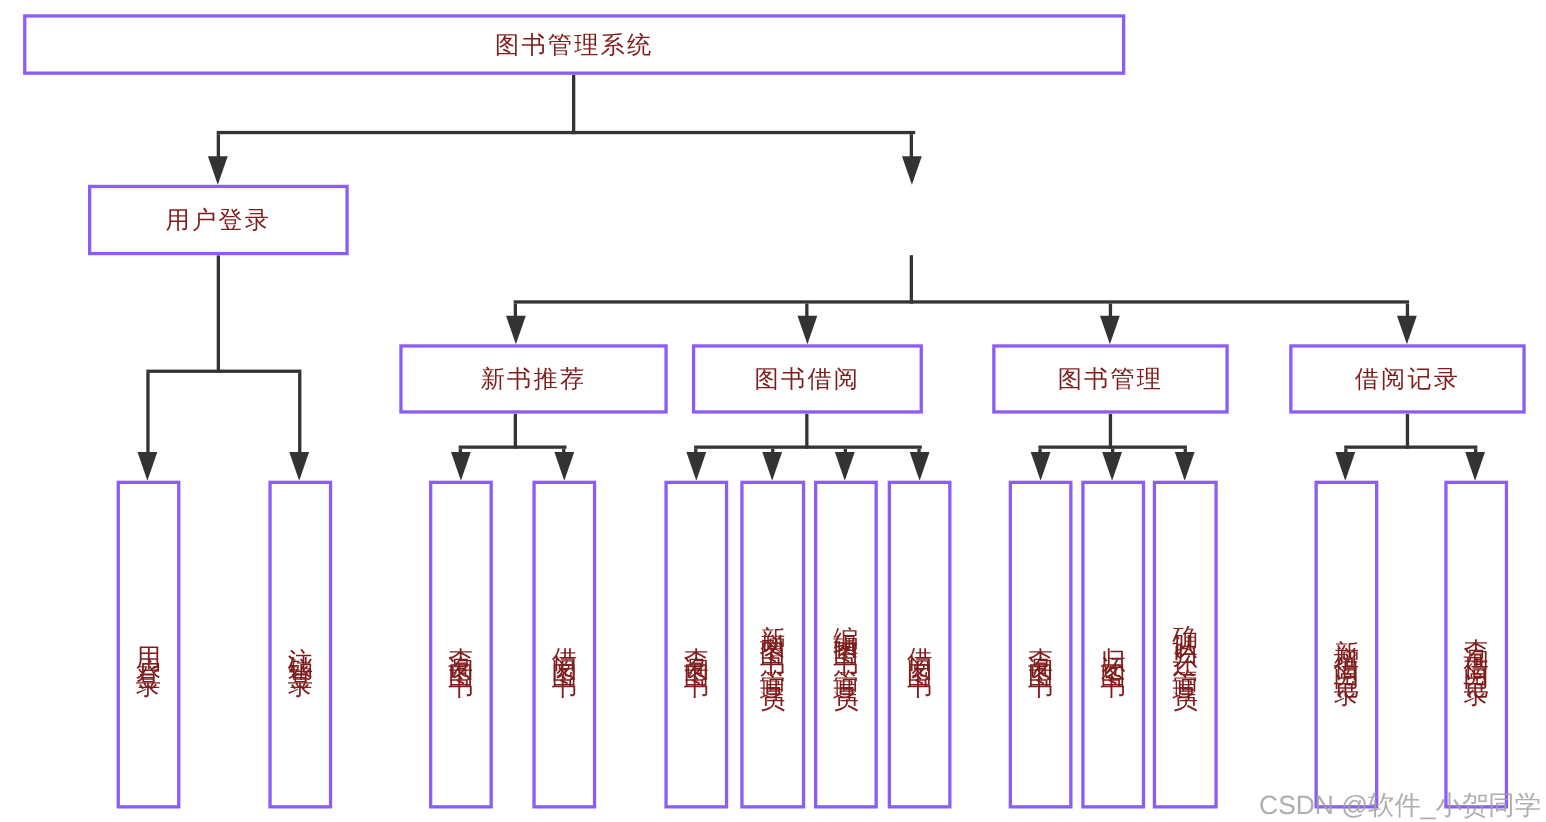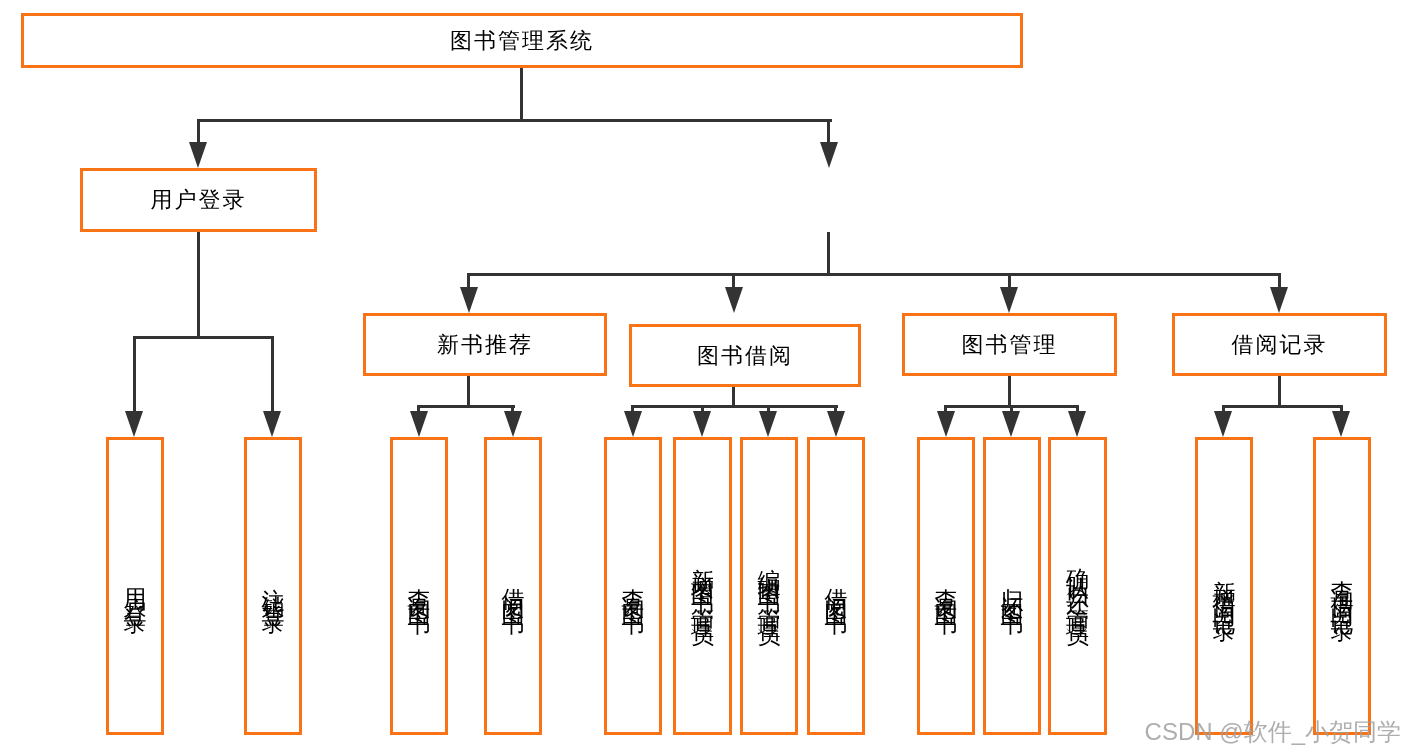--- a/index.html
+++ b/index.html
@@ -7,26 +7,26 @@
     position: relative;
     width: 1405px;
     height: 747px;
     background: #ffffff;
     font-family: "Liberation Sans", "DejaVu Sans", sans-serif;
     overflow: hidden;
   }
   .box {
     position: absolute;
     box-sizing: border-box;
-    border: 3px solid #f97316;
+    border: 3px solid #8b5cf6;
     background: #ffffff;
     display: flex;
     align-items: center;
     justify-content: center;
-    color: #000000;
+    color: #7f1d1d;
     text-align: right;
   }
   .box.h span {
     font-size: 22px;
     letter-spacing: 2px;
     white-space: nowrap;
   }
   .box.v span {
     writing-mode: vertical-rl;
     text-orientation: mixed;
@@ -127,21 +127,21 @@
     <span>图书管理系统</span>
   </div>
 
   <div class="box h" style="left:80px;top:168px;width:237px;height:64px">
     <span>用户登录</span>
   </div>
 
   <div class="box h" style="left:363px;top:313px;width:244px;height:63px">
     <span>新书推荐</span>
   </div>
-  <div class="box h" style="left:629px;top:324px;width:232px;height:63px">
+  <div class="box h" style="left:629px;top:313px;width:210px;height:63px">
     <span>图书借阅</span>
   </div>
   <div class="box h" style="left:902px;top:313px;width:215px;height:63px">
     <span>图书管理</span>
   </div>
   <div class="box h" style="left:1172px;top:313px;width:215px;height:63px">
     <span>借阅记录</span>
   </div>
 
   <div class="box v" style="left:106px;top:437px;width:58px;height:298px">

